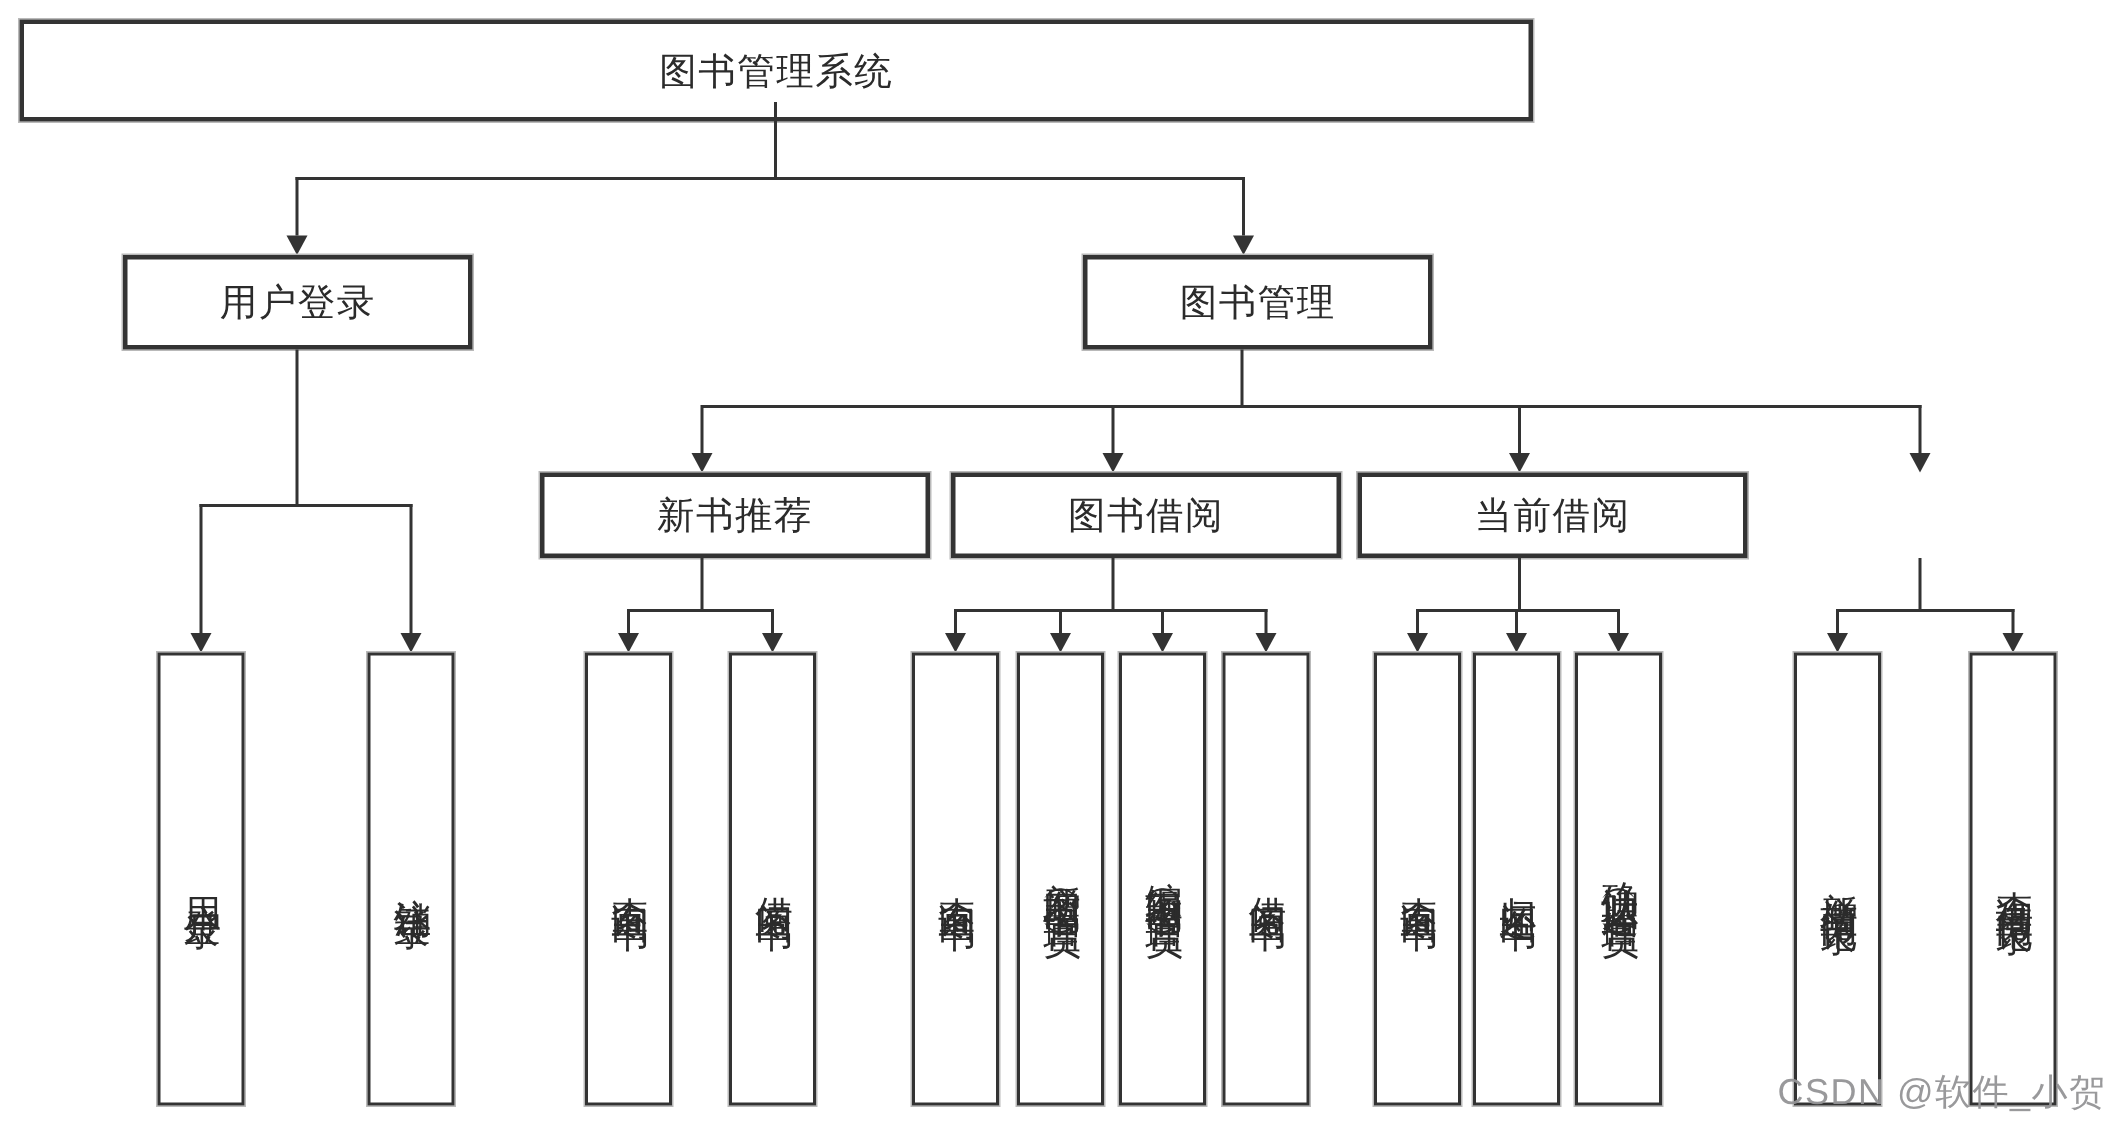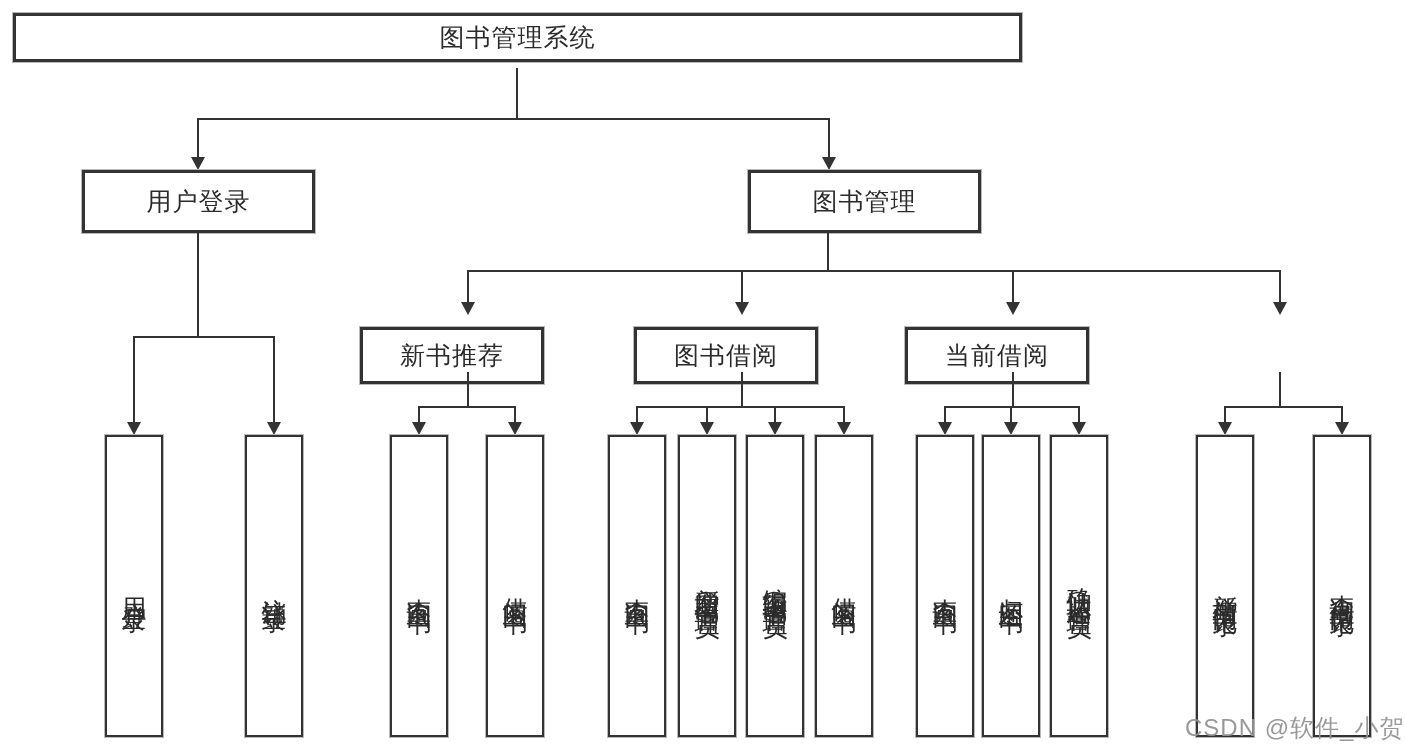--- a/index.html
+++ b/index.html
@@ -21,23 +21,23 @@
     align-items: center;
     justify-content: center;
     box-sizing: border-box;
   }
   .box .label {
     font-size: 25px;
     letter-spacing: 1px;
     color: #2b2b2b;
     white-space: nowrap;
   }
-  .rootbox { left: 13px; top: 13px; width: 1009px; height: 49px; text-align: right; }
+  .rootbox { left: 13px; top: 13px; width: 1009px; height: 68px; text-align: right; }
   .l2box   { top: 170px; width: 233px; height: 63px; }
-  .l3box   { top: 327px; width: 184px; height: 57px; }
+  .l3box   { top: 315px; width: 260px; height: 57px; }
   .vbox    { top: 435px; width: 58px; height: 302px; border-width: 2px; }
   .vbox .vlabel {
     writing-mode: vertical-rl;
     font-size: 25px;
     letter-spacing: 4px;
     line-height: 1;
     color: #2b2b2b;
   }
   .vline, .hline {
     position: absolute;
@@ -81,21 +81,21 @@
   </div>
 
   <div class="vline" style="left:516px;top:68px;height:50px"></div>
   <div class="hline" style="left:197px;top:118px;width:632px"></div>
   <div class="drop" style="left:197px;top:118px;height:39px"></div>
   <div class="drop" style="left:828px;top:118px;height:39px"></div>
 
   <div class="box l2box" style="left:82px">
     <span class="label">用户登录</span>
   </div>
-  <div class="box l2box" style="left:748px">
+  <div class="box l2box" style="left:722px">
     <span class="label">图书管理</span>
   </div>
 
   <div class="vline" style="left:197px;top:233px;height:103px"></div>
   <div class="hline" style="left:133px;top:336px;width:142px"></div>
   <div class="drop" style="left:133px;top:336px;height:86px"></div>
   <div class="drop" style="left:273px;top:336px;height:86px"></div>
 
   <div class="vline" style="left:827px;top:233px;height:37px"></div>
   <div class="hline" style="left:468px;top:270px;width:813px"></div>

